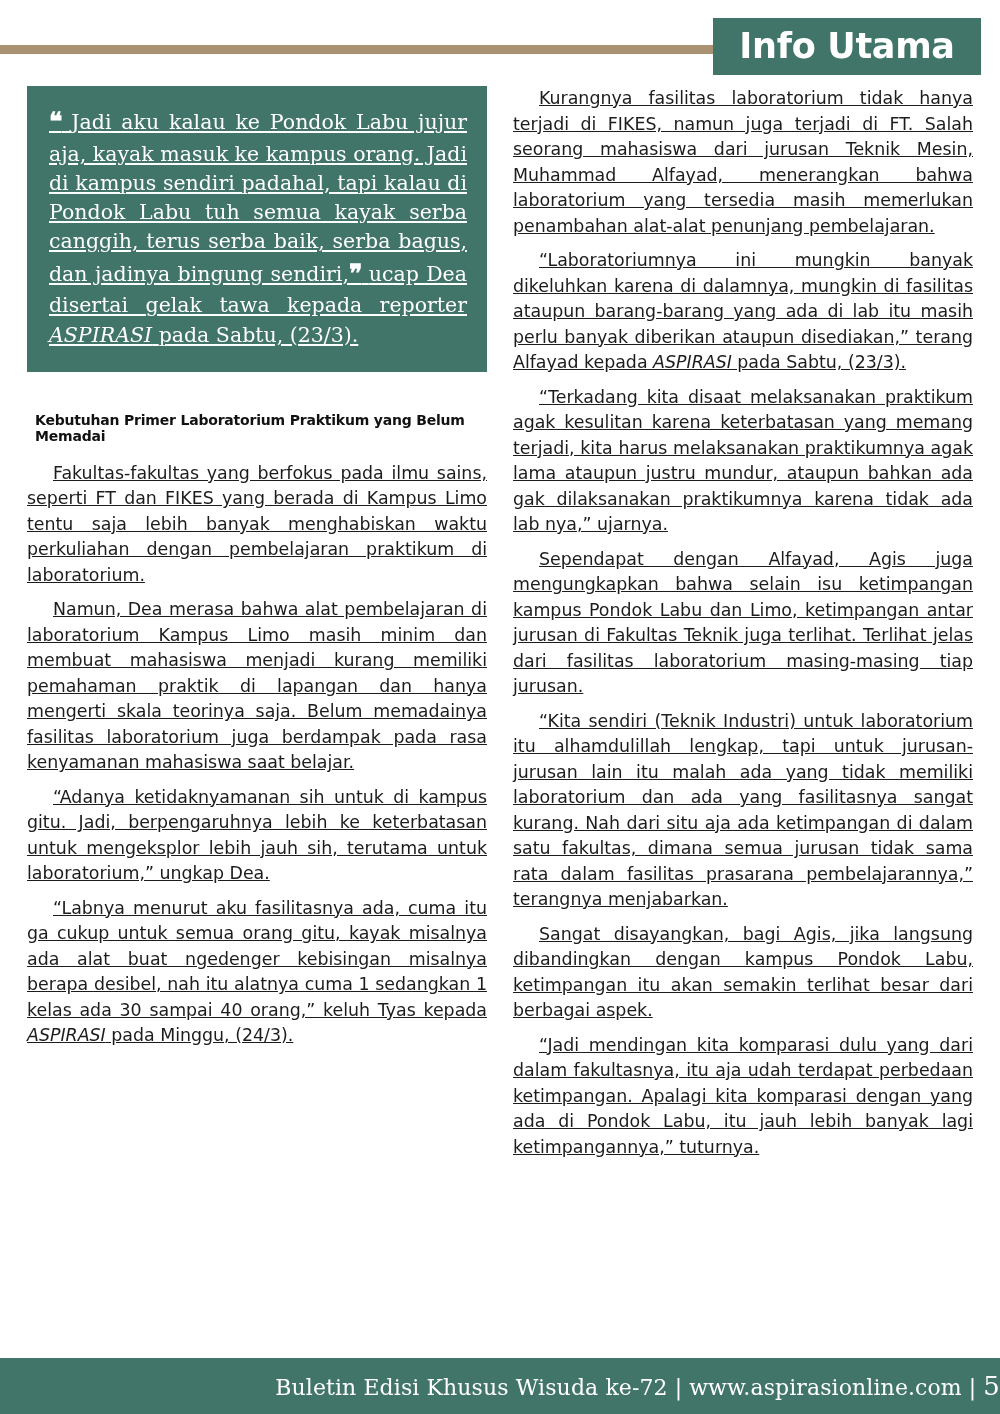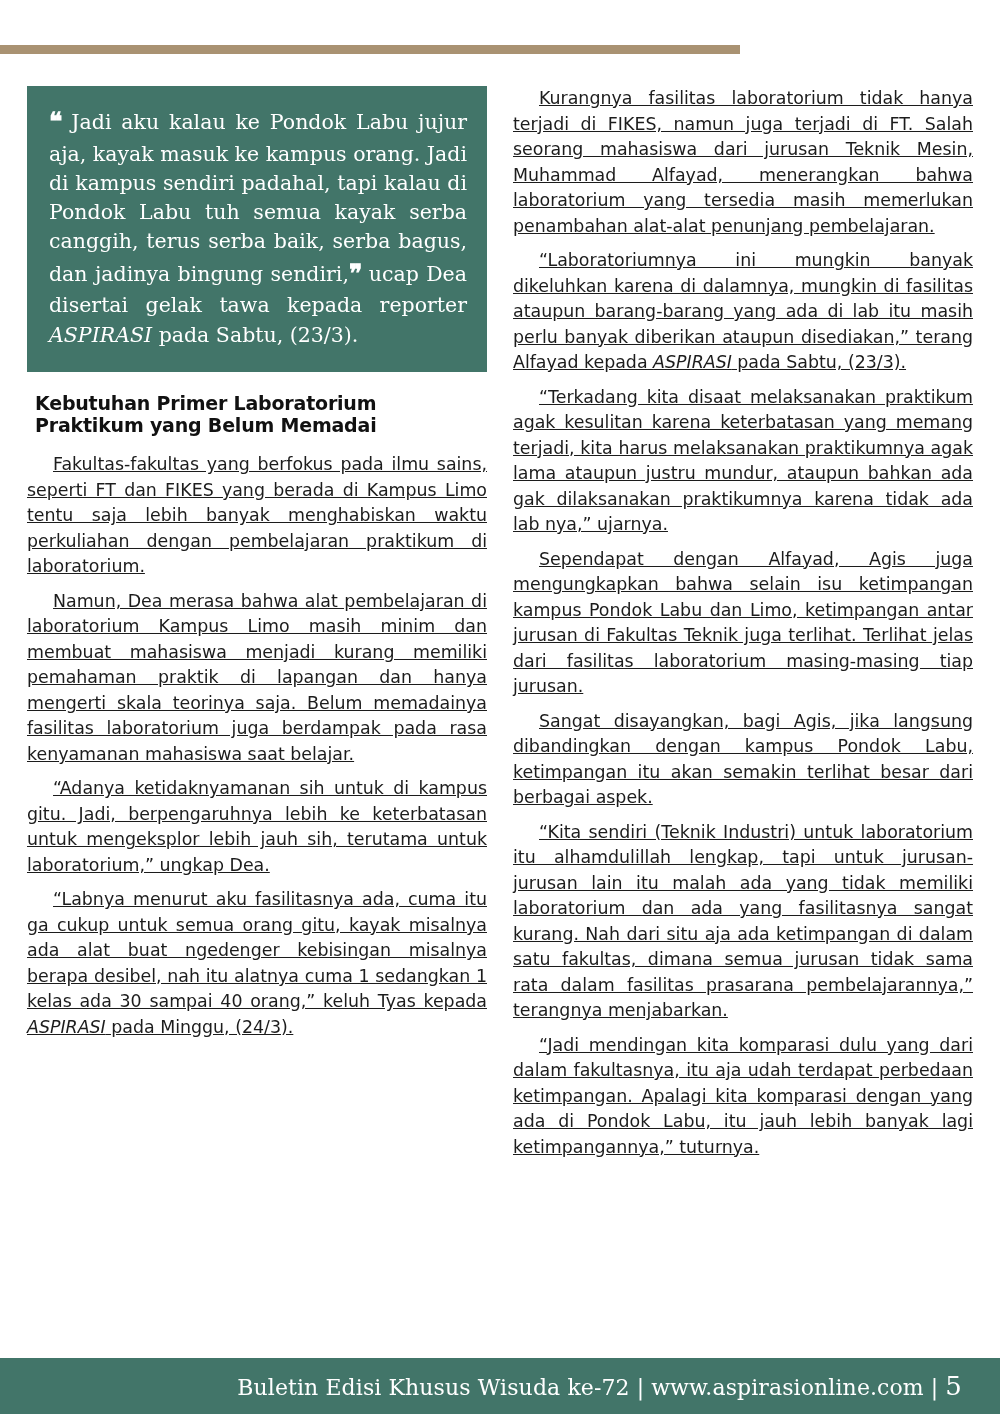--- a/index.html
+++ b/index.html
@@ -68,21 +68,22 @@
   .col-left  { left: 27px; }
   .col-right { left: 513px; }
 
   
   .pullquote {
     background: #427569;
     color: #ffffff;
     padding: 18px 20px 22px 22px;
     box-sizing: border-box;
     width: 460px;
-    margin-bottom: 20px;
+    margin-bottom: 40px;
+    text-decoration: underline;
   }
   .pullquote p {
     margin: 0;
     font-family: "DejaVu Serif", serif;
     font-size: 20.5px;
     line-height: 1.42;
     text-align: justify;
     text-justify: inter-word;
     color: #ffffff;
   }
@@ -94,21 +95,21 @@
     vertical-align: -1px;
   }
   .pullquote .src {
     font-style: italic;
   }
 
   
   .subhead {
     font-family: "DejaVu Sans", sans-serif;
     font-weight: bold;
-    font-size: 19px;
+    font-size: 14px;
     line-height: 1.18;
     color: #111111;
     margin: 0 0 16px 8px;
     letter-spacing: -0.2px;
   }
 
   
   p.body {
     margin: 0 0 9px 0;
     font-family: "DejaVu Sans", sans-serif;
@@ -130,37 +131,39 @@
     position: absolute;
     left: 0;
     bottom: 0;
     width: 1000px;
     height: 56px;
     background: #427569;
     display: flex;
     align-items: center;
     justify-content: flex-end;
     box-sizing: border-box;
-    padding-right: 38px;
   }
   .footer-bar .footer-text {
     color: #ffffff;
     font-family: "DejaVu Serif", serif;
     font-size: 22px;
     letter-spacing: 0.1px;
     white-space: nowrap;
   }
   .footer-bar .sep { padding: 0 7px; font-weight: 300; }
   .footer-bar .pageno { font-size: 26px; }
 </style>
 </head>
 <body>
 
 <div class="header-zone">
   <div class="gold-rule"></div>
+  <div class="title-box">
+    <span class="title-text">Info Utama</span>
+  </div>
 </div>
 
 <div class="columns">
 
   <div class="col col-left">
 
     <div class="pullquote">
       <p><span class="qmark">❝</span> <span>Jadi aku kalau ke Pondok Labu jujur aja, kayak masuk ke kampus orang. Jadi di kampus sendiri padahal, tapi kalau di Pondok Labu tuh semua kayak serba canggih, terus serba baik, serba bagus, dan jadinya bingung sendiri,</span><span class="qmark">❞</span> <span>ucap Dea disertai gelak tawa kepada reporter</span> <span class="src">ASPIRASI</span> <span>pada Sabtu, (23/3).</span></p>
     </div>
 
@@ -170,22 +173,22 @@
     <p class="body">Namun, Dea merasa bahwa alat pembelajaran di laboratorium Kampus Limo masih minim dan membuat mahasiswa menjadi kurang memiliki pemahaman praktik di lapangan dan hanya mengerti skala teorinya saja. Belum memadainya fasilitas laboratorium juga berdampak pada rasa kenyamanan mahasiswa saat belajar.</p>
     <p class="body">“Adanya ketidaknyamanan sih untuk di kampus gitu. Jadi, berpengaruhnya lebih ke keterbatasan untuk mengeksplor lebih jauh sih, terutama untuk laboratorium,” ungkap Dea.</p>
     <p class="body"><span>“Labnya menurut aku fasilitasnya ada, cuma itu ga cukup untuk semua orang gitu, kayak misalnya ada alat buat ngedenger kebisingan misalnya berapa desibel, nah itu alatnya cuma 1 sedangkan 1 kelas ada 30 sampai 40 orang,” keluh Tyas kepada </span><span class="src">ASPIRASI</span><span> pada Minggu, (24/3).</span></p>
   </div>
 
   <div class="col col-right">
     <p class="body">Kurangnya fasilitas laboratorium tidak hanya terjadi di FIKES, namun juga terjadi di FT. Salah seorang mahasiswa dari jurusan Teknik Mesin, Muhammad Alfayad, menerangkan bahwa laboratorium yang tersedia masih memerlukan penambahan alat-alat penunjang pembelajaran.</p>
     <p class="body"><span>“Laboratoriumnya ini mungkin banyak dikeluhkan karena di dalamnya, mungkin di fasilitas ataupun barang-barang yang ada di lab itu masih perlu banyak diberikan ataupun disediakan,” terang Alfayad kepada </span><span class="src">ASPIRASI</span><span> pada Sabtu, (23/3).</span></p>
     <p class="body">“Terkadang kita disaat melaksanakan praktikum agak kesulitan karena keterbatasan yang memang terjadi, kita harus melaksanakan praktikumnya agak lama ataupun justru mundur, ataupun bahkan ada gak dilaksanakan praktikumnya karena tidak ada lab nya,” ujarnya.</p>
     <p class="body">Sependapat dengan Alfayad, Agis juga mengungkapkan bahwa selain isu ketimpangan kampus Pondok Labu dan Limo, ketimpangan antar jurusan di Fakultas Teknik juga terlihat. Terlihat jelas dari fasilitas laboratorium masing-masing tiap jurusan.</p>
+    <p class="body">“Kita sendiri (Teknik Industri) untuk laboratorium itu alhamdulillah lengkap, tapi untuk jurusan-jurusan lain itu malah ada yang tidak memiliki laboratorium dan ada yang fasilitasnya sangat kurang. Nah dari situ aja ada ketimpangan di dalam satu fakultas, dimana semua jurusan tidak sama rata dalam fasilitas prasarana pembelajarannya,” terangnya menjabarkan.</p>
     <p class="body">Sangat disayangkan, bagi Agis, jika langsung dibandingkan dengan kampus Pondok Labu, ketimpangan itu akan semakin terlihat besar dari berbagai aspek.</p>
-    <p class="body">“Kita sendiri (Teknik Industri) untuk laboratorium itu alhamdulillah lengkap, tapi untuk jurusan-jurusan lain itu malah ada yang tidak memiliki laboratorium dan ada yang fasilitasnya sangat kurang. Nah dari situ aja ada ketimpangan di dalam satu fakultas, dimana semua jurusan tidak sama rata dalam fasilitas prasarana pembelajarannya,” terangnya menjabarkan.</p>
     <p class="body">“Jadi mendingan kita komparasi dulu yang dari dalam fakultasnya, itu aja udah terdapat perbedaan ketimpangan. Apalagi kita komparasi dengan yang ada di Pondok Labu, itu jauh lebih banyak lagi ketimpangannya,” tuturnya.</p>
   </div>
 
 </div>
 
 <div class="footer-bar">
   <div class="footer-text"><span>Buletin Edisi Khusus Wisuda ke-72</span><span class="sep">|</span><span>www.aspirasionline.com</span><span class="sep">|</span><span class="pageno">5</span></div>
 </div>
 
 </body></html>

